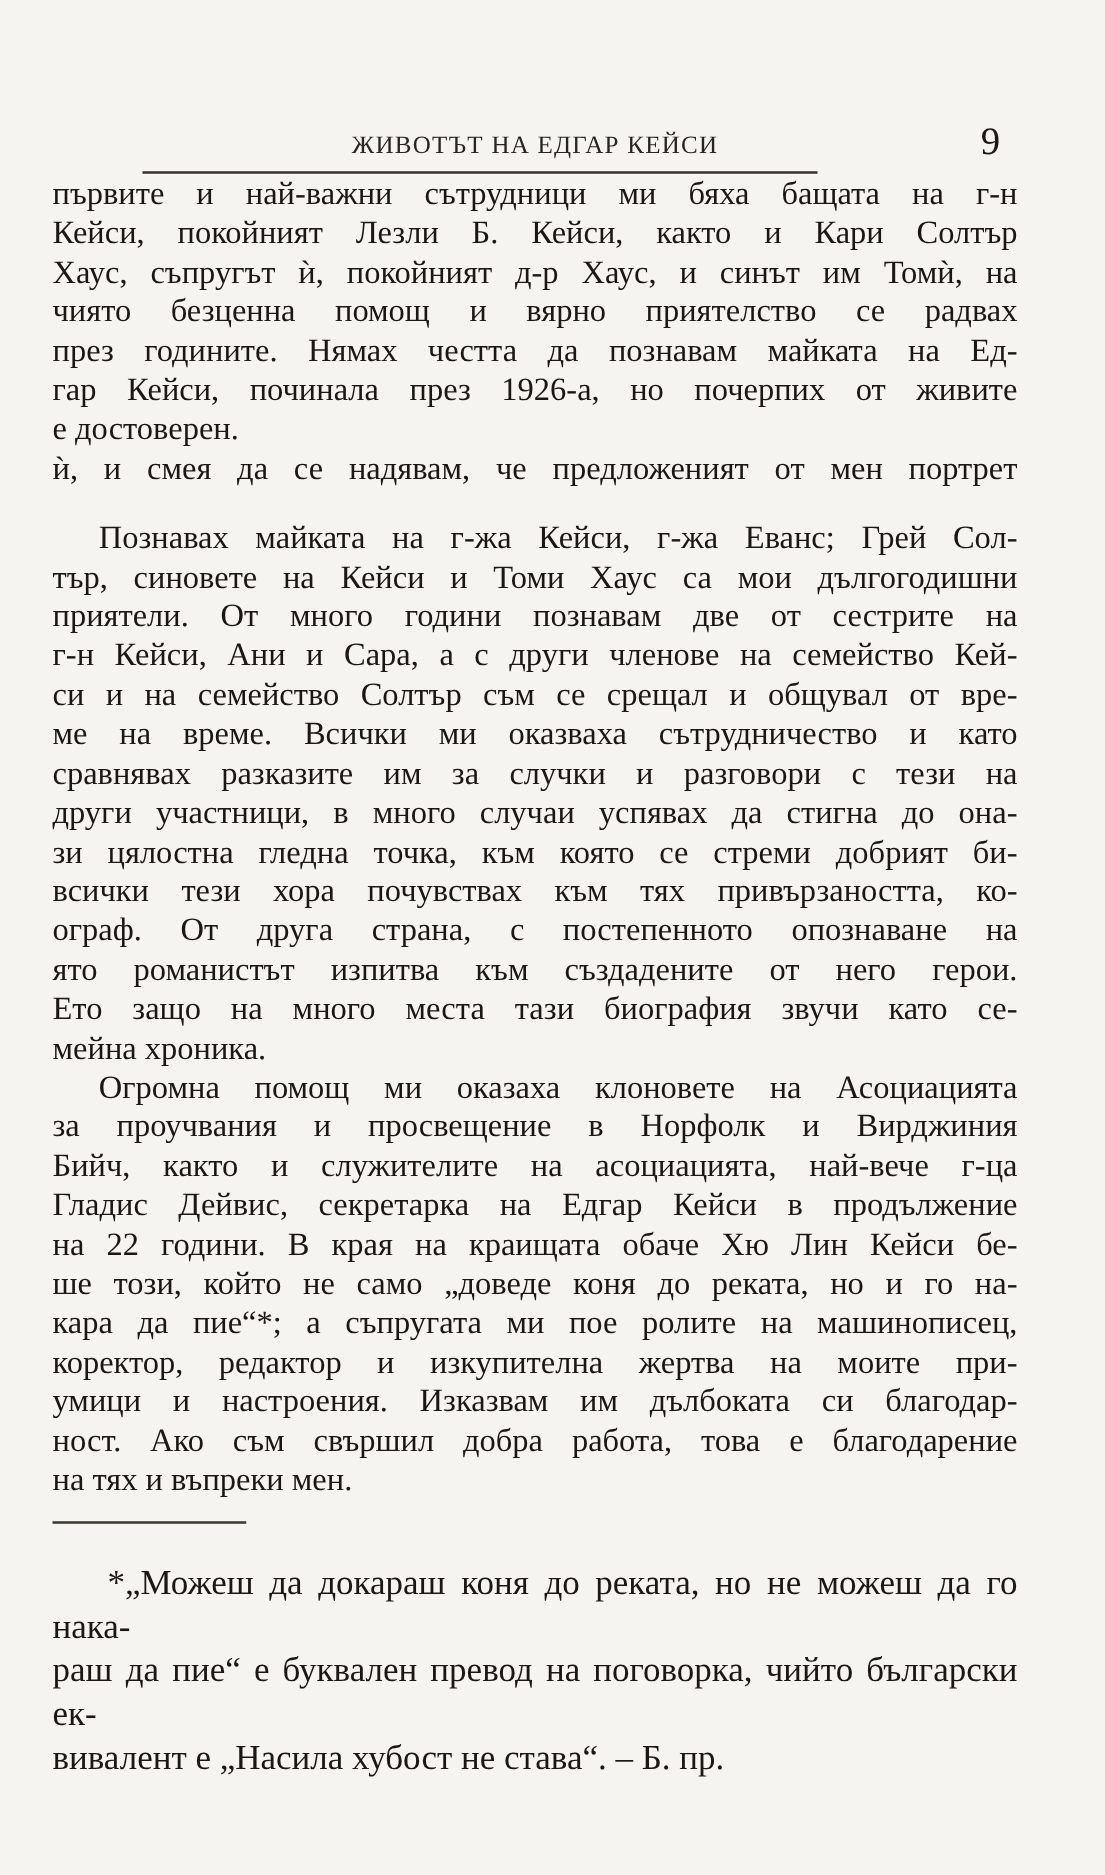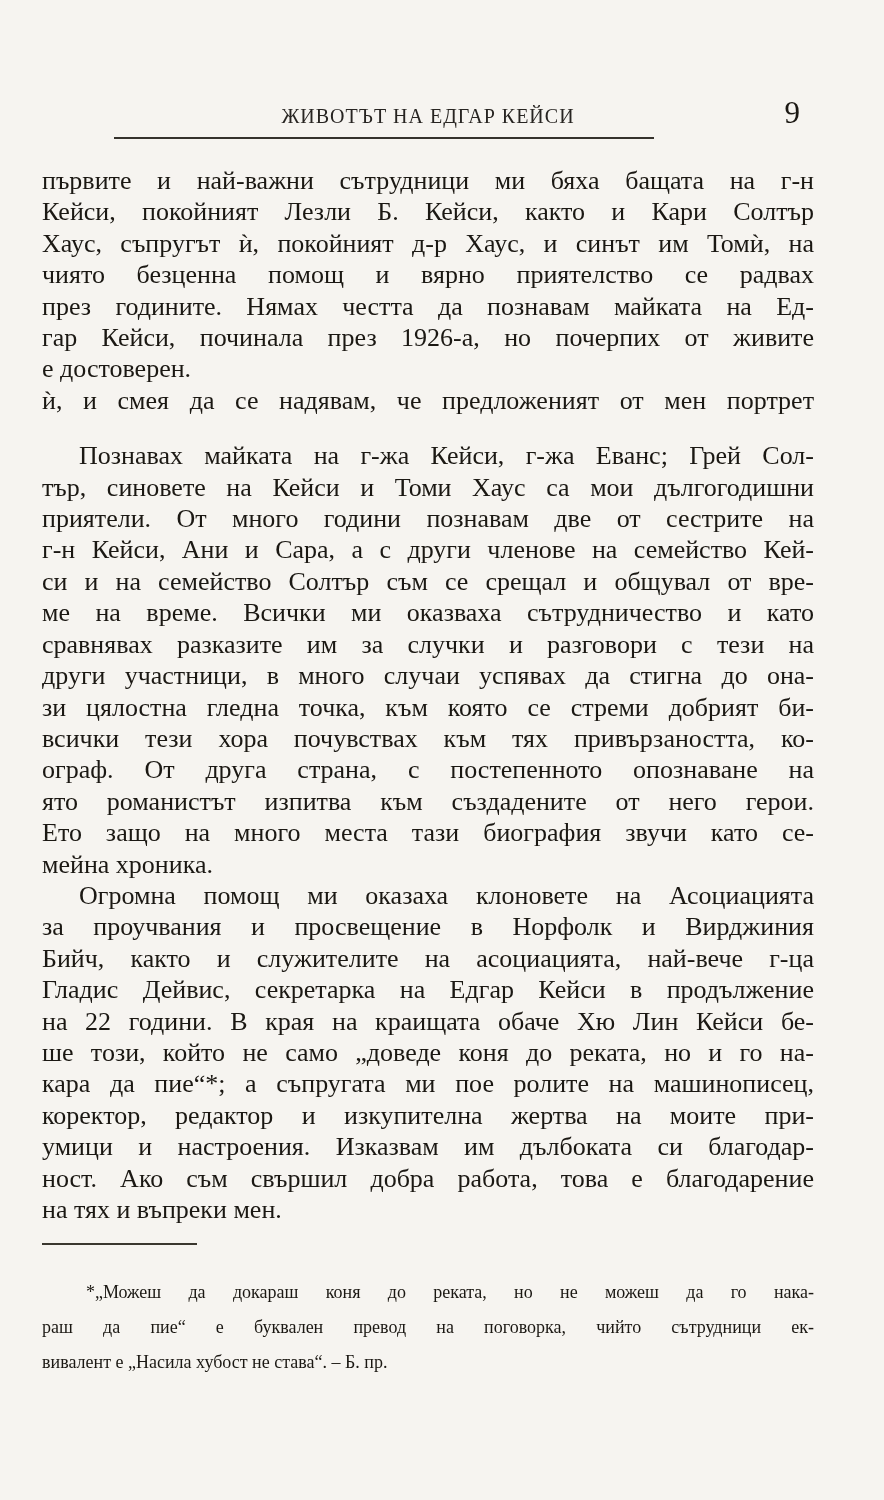--- a/index.html
+++ b/index.html
@@ -39,21 +39,20 @@
     color: #1b1813;
   }
   .header-rule {
     width: 540px;
     height: 0;
     margin: 8px auto 0 72px;
     border-top: 2px solid #35322c;
   }
   
   .body-text {
-    margin-top: 26px;
     font-size: 26px;
     line-height: 31.4px;
   }
   .para { margin: 0; padding: 0; }
   .para-2 { margin-top: 24px; }
   .para-3 { margin-top: 0; }
   .line {
     display: block;
     text-align: justify;
     text-align-last: justify;
@@ -63,21 +62,21 @@
   .line.indent { text-indent: 37px; }
   
   .footnote-rule {
     margin-top: 18px;
     width: 155px;
     height: 0;
     border-top: 2px solid #3a372f;
   }
   .footnote {
     margin-top: 30px;
-    font-size: 18px;
+    font-size: 28px;
     line-height: 35px;
   }
   .footnote .line.indent { text-indent: 44px; }
 </style>
 </head>
 <body>
 
 <div class="page">
 
   <header class="header">
@@ -129,17 +128,17 @@
       <span class="line">ност. Ако съм свършил добра работа, това е благодарение</span>
       <span class="line last">на тях и въпреки мен.</span>
     </p>
 
   </main>
 
   <div class="footnote-rule"></div>
 
   <div class="footnote">
     <span class="line indent">*„Можеш да докараш коня до реката, но не можеш да го нака-</span>
-    <span class="line">раш да пие“ е буквален превод на поговорка, чийто сътрудници ек-</span>
+    <span class="line">раш да пие“ е буквален превод на поговорка, чийто български ек-</span>
     <span class="line last">вивалент е „Насила хубост не става“. – Б. пр.</span>
   </div>
 
 </div>
 
 </body></html>

